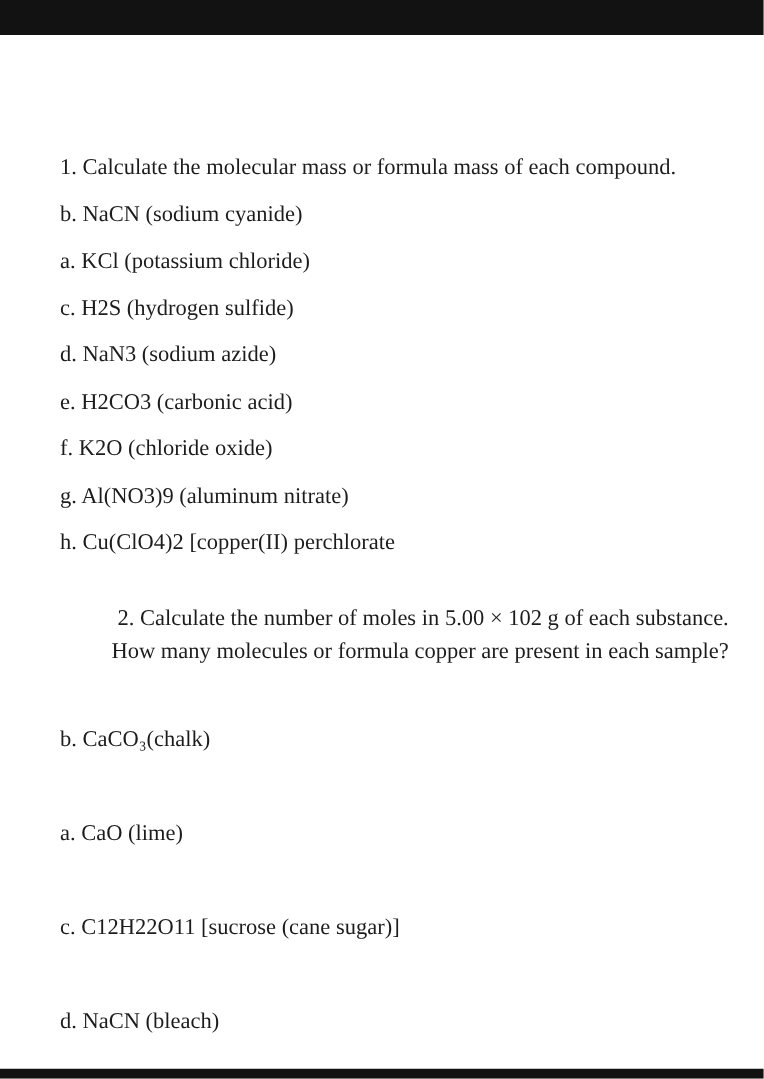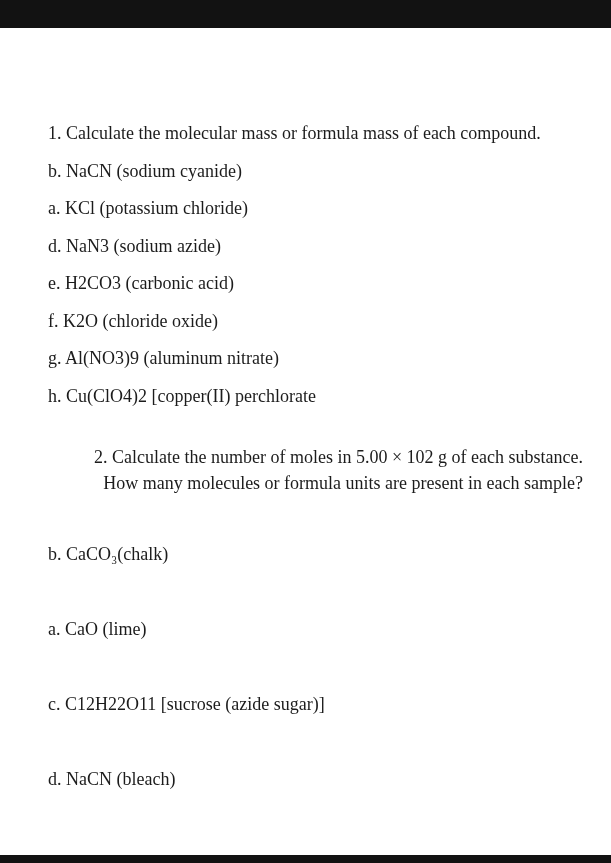--- a/index.html
+++ b/index.html
@@ -56,31 +56,32 @@
 </head>
 <body>
 
 <div class="bar bar-top"></div>
 
 <div class="content">
 
   <div class="line">1. Calculate the molecular mass or formula mass of each compound.</div>
   <div class="line">b. NaCN (sodium cyanide)</div>
   <div class="line">a. KCl (potassium chloride)</div>
+  <div class="line">c. H2S (hydrogen sulfide)</div>
   <div class="line">d. NaN3 (sodium azide)</div>
   <div class="line">e. H2CO3 (carbonic acid)</div>
   <div class="line">f. K2O (chloride oxide)</div>
   <div class="line">g. Al(NO3)9 (aluminum nitrate)</div>
   <div class="line">h. Cu(ClO4)2 [copper(II) perchlorate</div>
 
   <div class="q2-prompt">
     <div class="prompt-line">2. Calculate the number of moles in 5.00 × 102 g of each substance.</div>
-    <div class="prompt-line">How many molecules or formula units are present in each sample?</div>
+    <div class="prompt-line">How many molecules or formula copper are present in each sample?</div>
   </div>
 
   <div class="q2-item">b. CaCO₃(chalk)</div>
   <div class="q2-item">a. CaO (lime)</div>
-  <div class="q2-item">c. C12H22O11 [sucrose (azide sugar)]</div>
+  <div class="q2-item">c. C12H22O11 [sucrose (cane sugar)]</div>
   <div class="q2-item">d. NaCN (bleach)</div>
 
 </div>
 
 <div class="bar bar-bottom"></div>
 
 </body></html>

